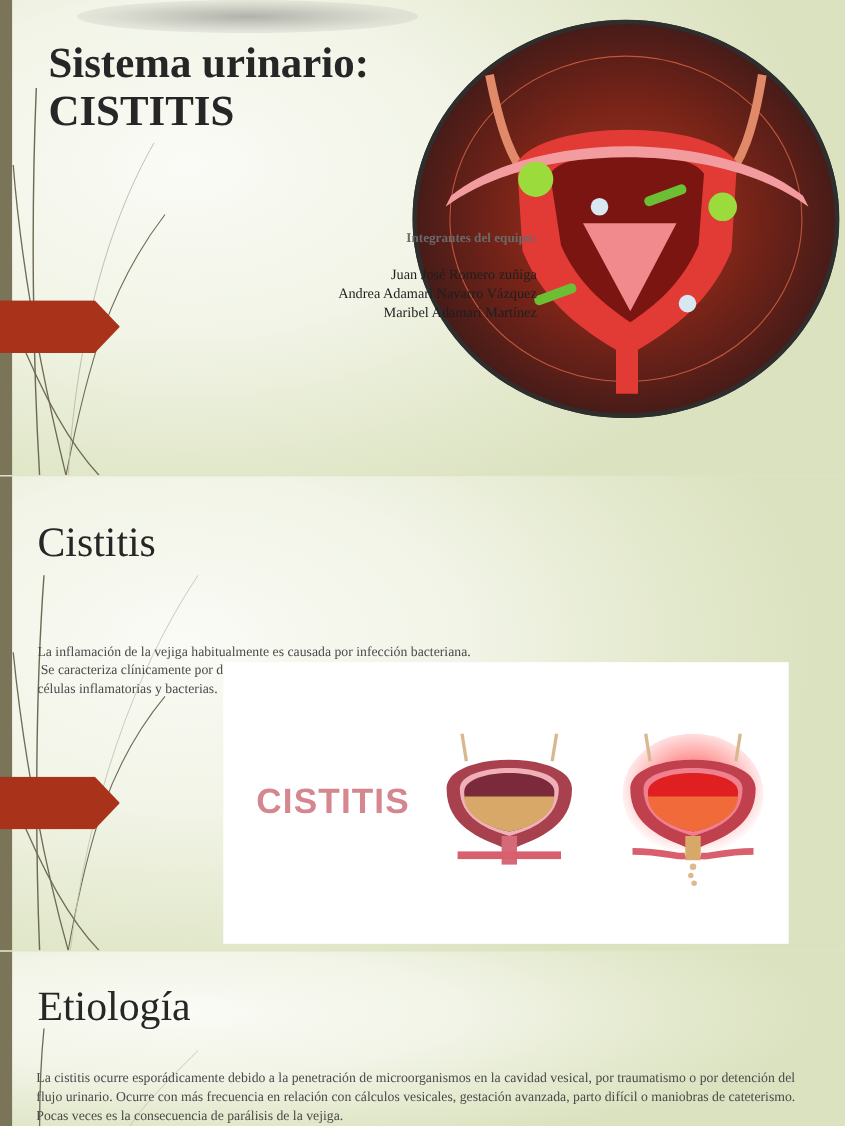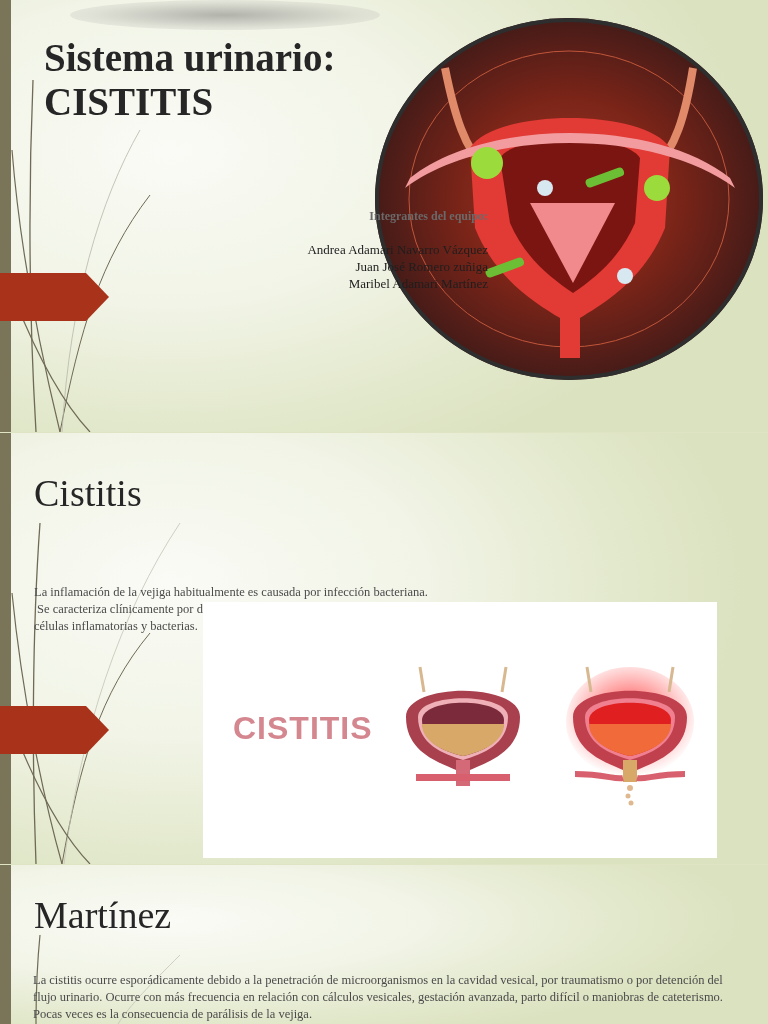--- a/index.html
+++ b/index.html
@@ -56,22 +56,22 @@
       <circle cx="112" cy="145" r="16" fill="#9bdc3c"></circle>
       <circle cx="282" cy="170" r="13" fill="#9bdc3c"></circle>
       <circle cx="170" cy="170" r="8" fill="#d8e8f0"></circle>
       <circle cx="250" cy="258" r="8" fill="#d8e8f0"></circle>
       <rect x="210" y="155" width="40" height="9" rx="4" fill="#6cbf34" transform="rotate(-20 230 160)"></rect>
       <rect x="110" y="245" width="40" height="9" rx="4" fill="#6cbf34" transform="rotate(-20 130 250)"></rect>
     </svg>
   </div>
   <div class="team">
     <div class="hdr">Integrantes del equipo:</div>
+    <div>Juan José Romero zuñiga</div>
     <div>Andrea Adamari Navarro Vázquez</div>
-    <div>Juan José Romero zuñiga</div>
     <div>Maribel Adamari Martínez</div>
   </div>
 </div>
 
 <div class="slide s2">
   <svg class="grass" width="200" height="431">
     <path d="M40 90 C 32 200, 32 330, 36 431" stroke="#6f6a55" stroke-width="1.3" fill="none"></path>
     <path d="M12 160 C 22 260, 42 360, 62 431" stroke="#6f6a55" stroke-width="1.2" fill="none"></path>
     <path d="M150 200 C 100 260, 80 330, 62 431" stroke="#6f6a55" stroke-width="1" fill="none"></path>
     <path d="M180 90 C 120 180, 80 300, 64 431" stroke="#c4c4b6" stroke-width="0.8" fill="none"></path>
@@ -118,15 +118,15 @@
     </svg>
   </div>
 </div>
 
 <div class="slide s3">
   <svg class="grass" width="200" height="159">
     <path d="M40 70 C 36 110, 36 140, 36 159" stroke="#6f6a55" stroke-width="1.2" fill="none"></path>
     <path d="M180 90 C 150 120, 130 140, 118 159" stroke="#c4c4b6" stroke-width="0.8" fill="none"></path>
   </svg>
   <div class="leftbar"></div>
-  <h2 class="h2" style="top:28px;">Martínez</h2>
+  <h2 class="h2" style="top:28px;">Etiología</h2>
   <p class="para" style="left:33px; top:107px; width:700px; font-size:12.5px;">La cistitis ocurre esporádicamente debido a la penetración de microorganismos en la cavidad vesical, por traumatismo o por detención del flujo urinario. Ocurre con más frecuencia en relación con cálculos vesicales, gestación avanzada, parto difícil o maniobras de cateterismo. Pocas veces es la consecuencia de parálisis de la vejiga.</p>
 </div>
 
 </body></html>

